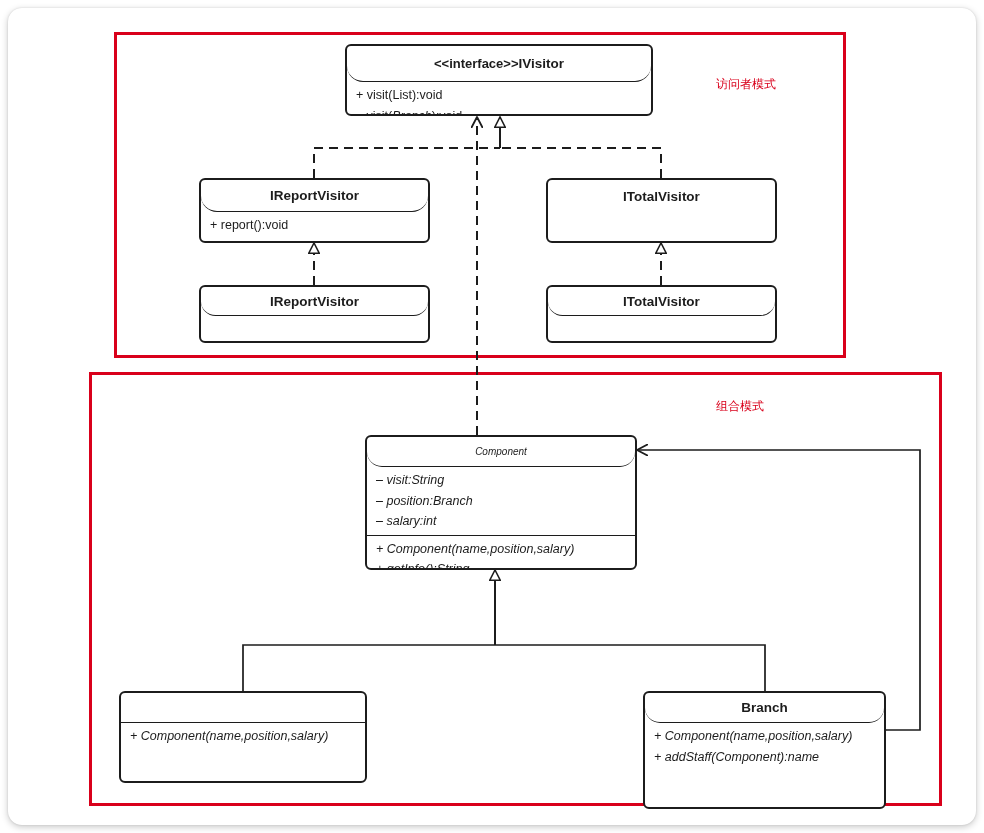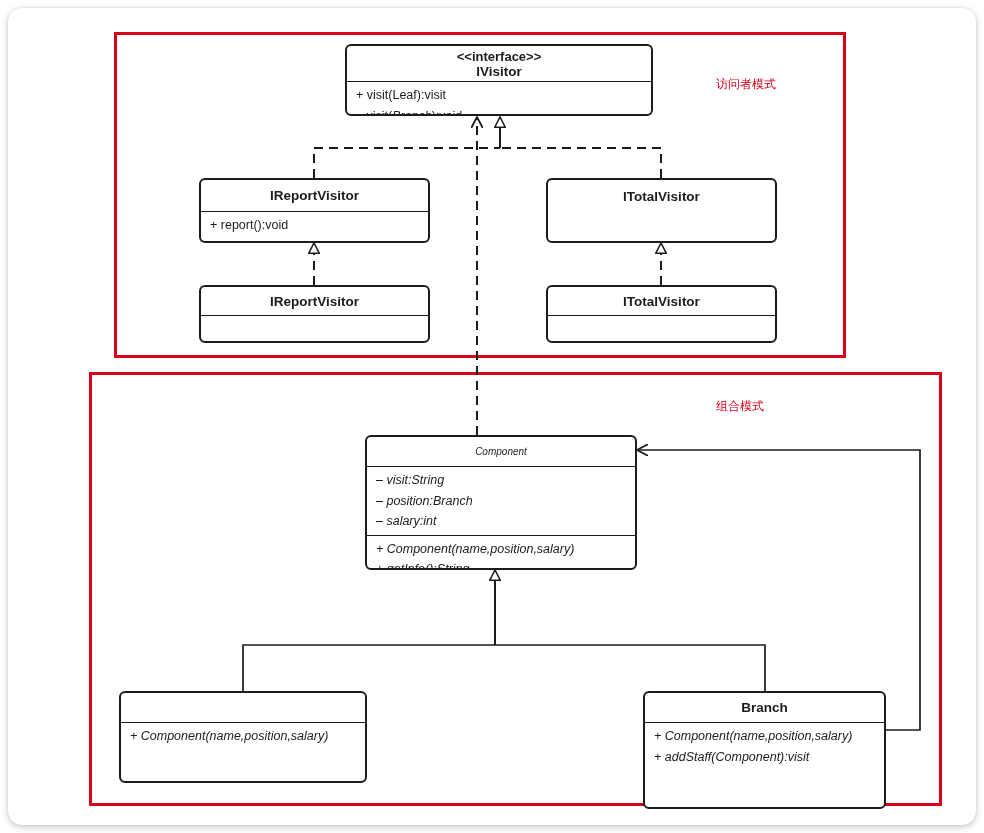--- a/index.html
+++ b/index.html
@@ -51,23 +51,24 @@
   .sec {
     box-sizing: border-box;
     border-bottom: 1.6px solid #1c1c1c;
   }
   .sec:last-child { border-bottom: none; }
   .hdr {
     font-size: 13.5px;
     font-weight: bold;
     color: #1c1c1c;
     display: flex;
-    flex-direction: column;
+    flex-direction: row;
     align-items: center;
     justify-content: center;
+    border-radius: 16px;
   }
   .hdr .stereo { font-weight: bold; font-size: 13px; }
   .hdr.ital { font-style: italic; font-weight: normal; font-size: 10px; }
   .mem {
     font-size: 12.5px;
     color: #1c1c1c;
     padding: 2px 0 2px 9px;
     white-space: nowrap;
     line-height: 16.5px;
   }
@@ -125,21 +126,21 @@
       <path d="M 886,730 L 920,730 L 920,450 L 637,450" marker-start="url(#hollowDiamond)" marker-end="url(#openArrow)"></path>
     </g>
   </svg>
 
   <div class="umlbox" style="left:345px; top:44px; width:308px; height:72px;">
     <div class="sec hdr" style="height:36px;">
       <span class="stereo">&lt;&lt;interface&gt;&gt;</span>
       <span>IVisitor</span>
     </div>
     <div class="sec body-pad">
-      <div class="mem">+ visit(Leaf):visit</div>
+      <div class="mem">+ visit(List):void</div>
       <div class="mem">–&nbsp;visit(<i>Branch</i>):void</div>
     </div>
   </div>
 
   <div class="umlbox" style="left:199px; top:178px; width:231px; height:65px;">
     <div class="sec hdr" style="height:32px;">
       <span>IReportVisitor</span>
     </div>
     <div class="sec body-pad">
       <div class="mem">+ report():void</div>
@@ -188,17 +189,17 @@
       <div class="mem ital">+ Component(name,position,salary)</div>
     </div>
   </div>
 
   <div class="umlbox" style="left:643px; top:691px; width:243px; height:118px;">
     <div class="sec hdr" style="height:30px;">
       <span>Branch</span>
     </div>
     <div class="sec body-pad">
       <div class="mem ital">+ Component(name,position,salary)</div>
-      <div class="mem ital">+ addStaff(Component):visit</div>
+      <div class="mem ital">+ addStaff(Component):name</div>
     </div>
   </div>
 
 </div>
 
 </body></html>

